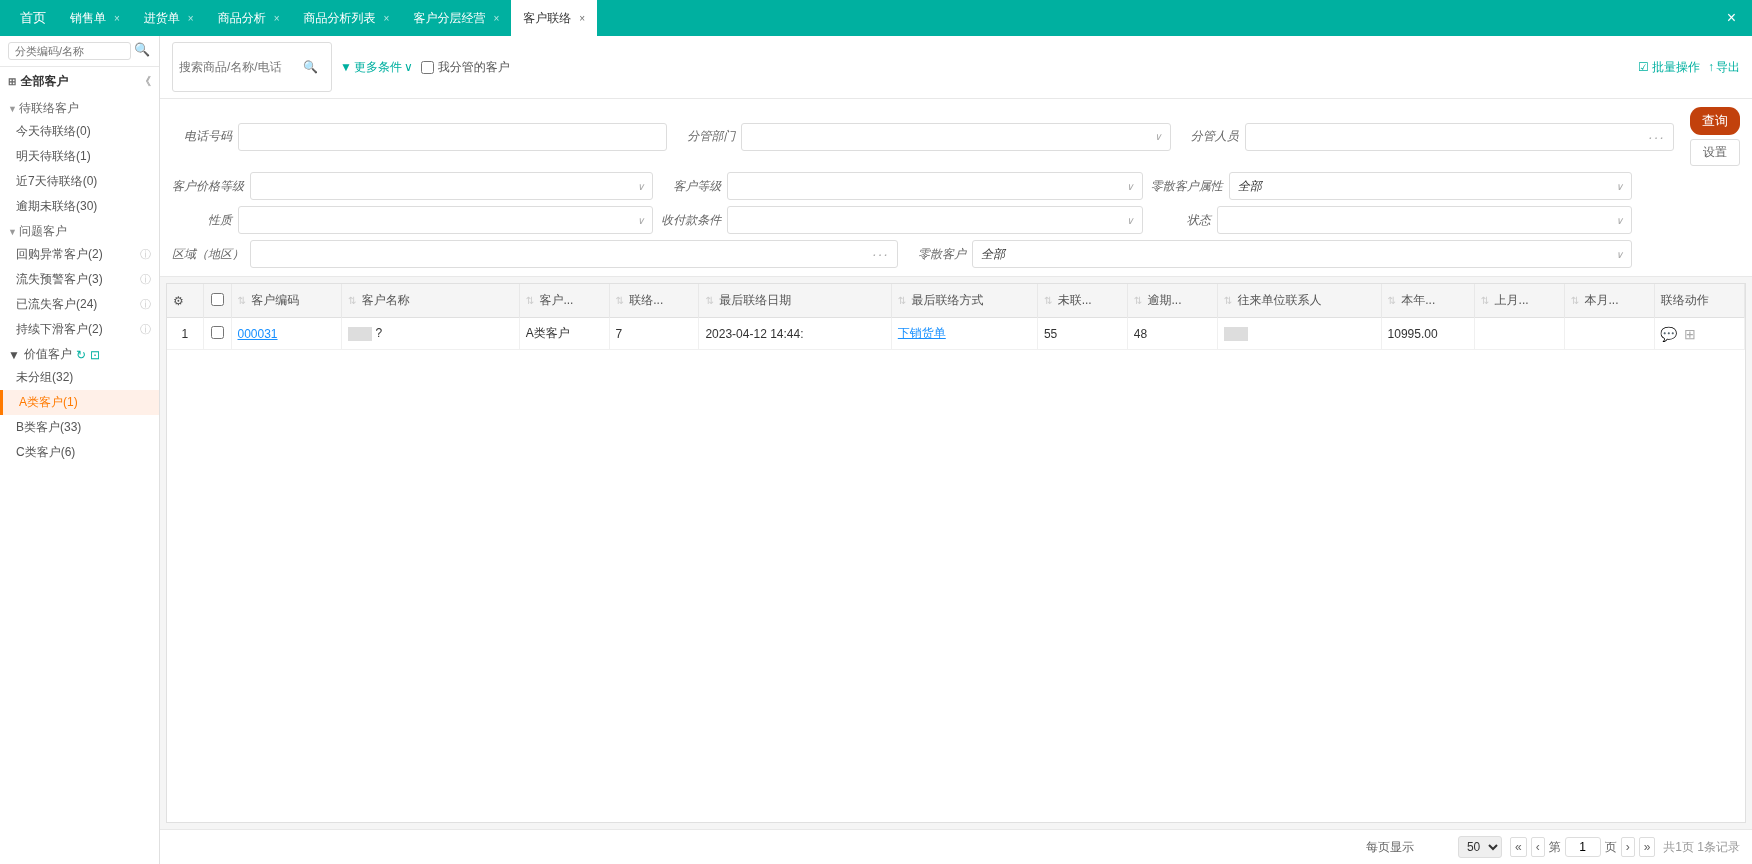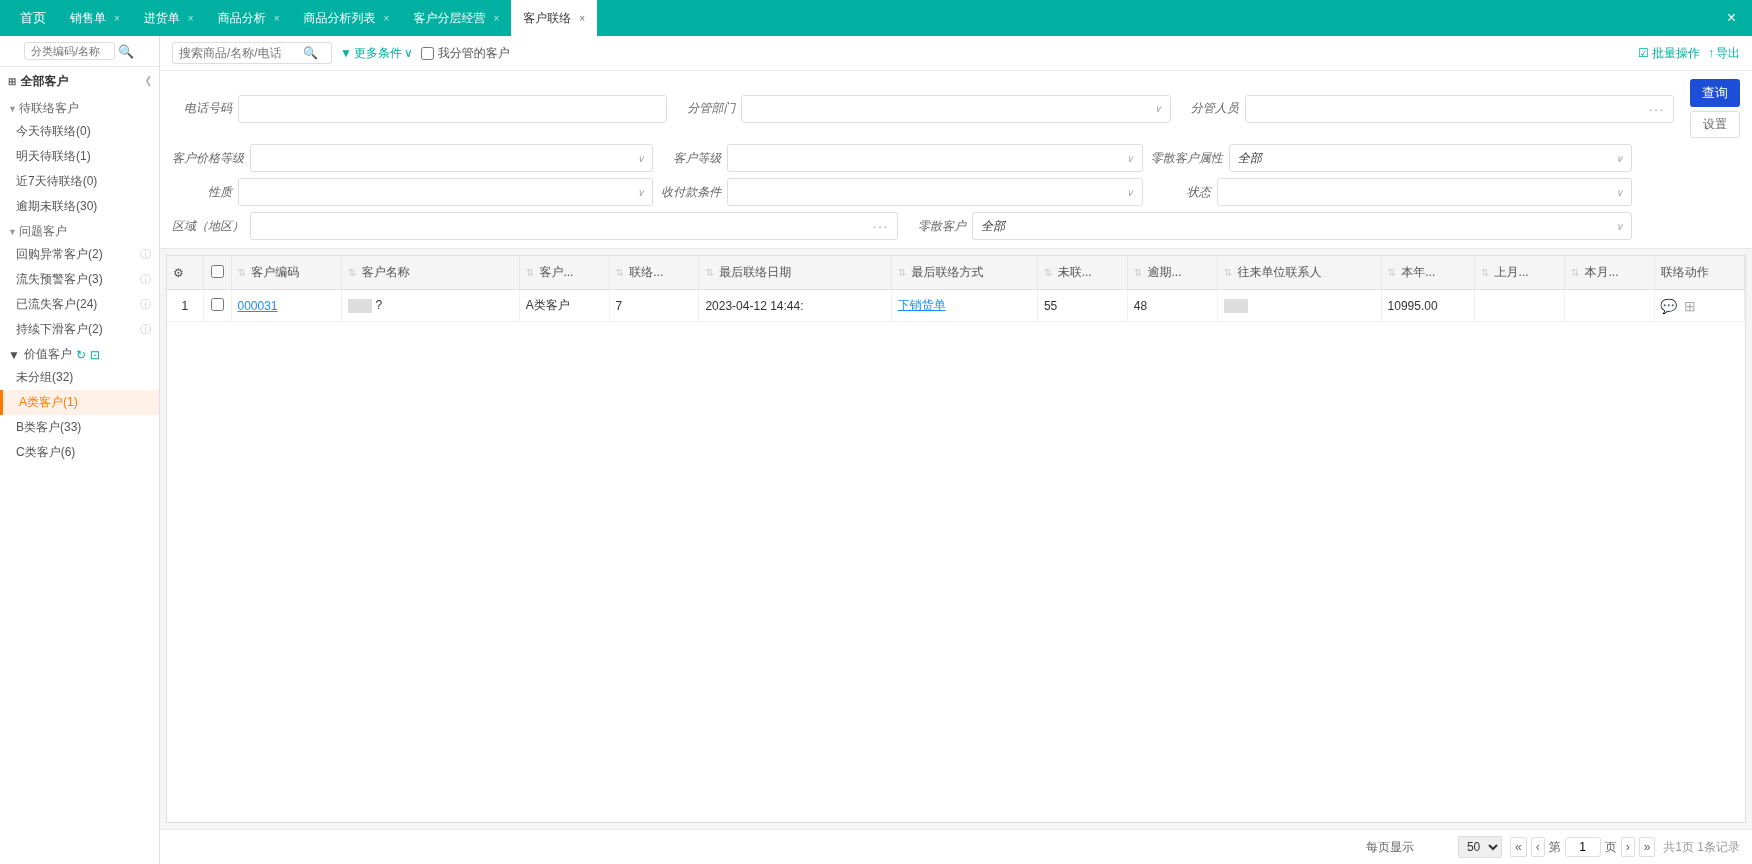--- a/index.html
+++ b/index.html
@@ -62,24 +62,24 @@
     
     .sidebar {
       width: 160px;
       background: white;
       border-right: 1px solid #e0e0e0;
       display: flex;
       flex-direction: column;
       overflow-y: auto;
     }
     .sidebar-search {
-      padding: 6px 24px;
+      padding: 6px 8px;
       border-bottom: 1px solid #e8e8e8;
       display: flex;
-      align-items: center;
+      align-items: flex-start;
       gap: 4px;
     }
     .sidebar-search input {
       border: 1px solid #ddd;
       border-radius: 3px;
       padding: 2px 6px;
       font-size: 11px;
       width: 100%;
       color: #999;
       outline: none;
@@ -170,21 +170,21 @@
       display: flex;
       align-items: center;
       gap: 8px;
       border-bottom: 1px solid #e8e8e8;
     }
     .filter-search {
       display: flex;
       align-items: center;
       border: 1px solid #ddd;
       border-radius: 3px;
-      padding: 3px 6px;
+      padding: 17px 6px;
       gap: 4px;
       min-width: 160px;
     }
     .filter-search input {
       border: none;
       outline: none;
       font-size: 12px;
       color: #999;
       width: 120px;
     }
@@ -261,24 +261,24 @@
       align-items: center;
       justify-content: space-between;
       min-height: 28px;
       cursor: pointer;
       color: #333;
     }
     .filter-input .arrow { color: #aaa; font-size: 10px; }
     .filter-input .ellipsis { color: #aaa; font-size: 14px; letter-spacing: 1px; }
 
     .query-btn {
-      background: #1d4ed8;
+      background: #c2410c;
       color: white;
       border: none;
-      border-radius: 3px;
+      border-radius: 11px;
       padding: 5px 4px;
       cursor: pointer;
       font-size: 13px;
     }
     .settings-btn {
       background: white;
       color: #666;
       border: 1px solid #ddd;
       border-radius: 3px;
       padding: 4px 12px;

